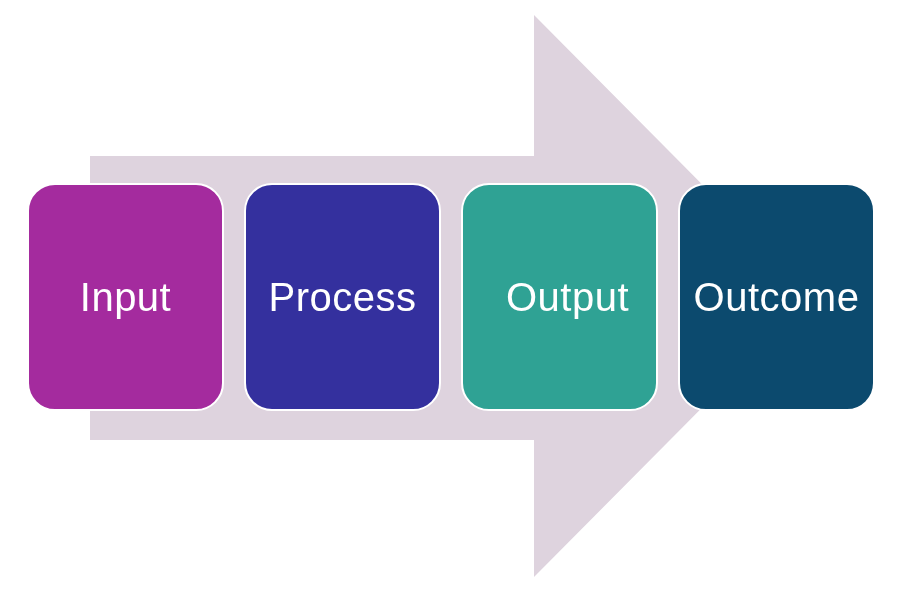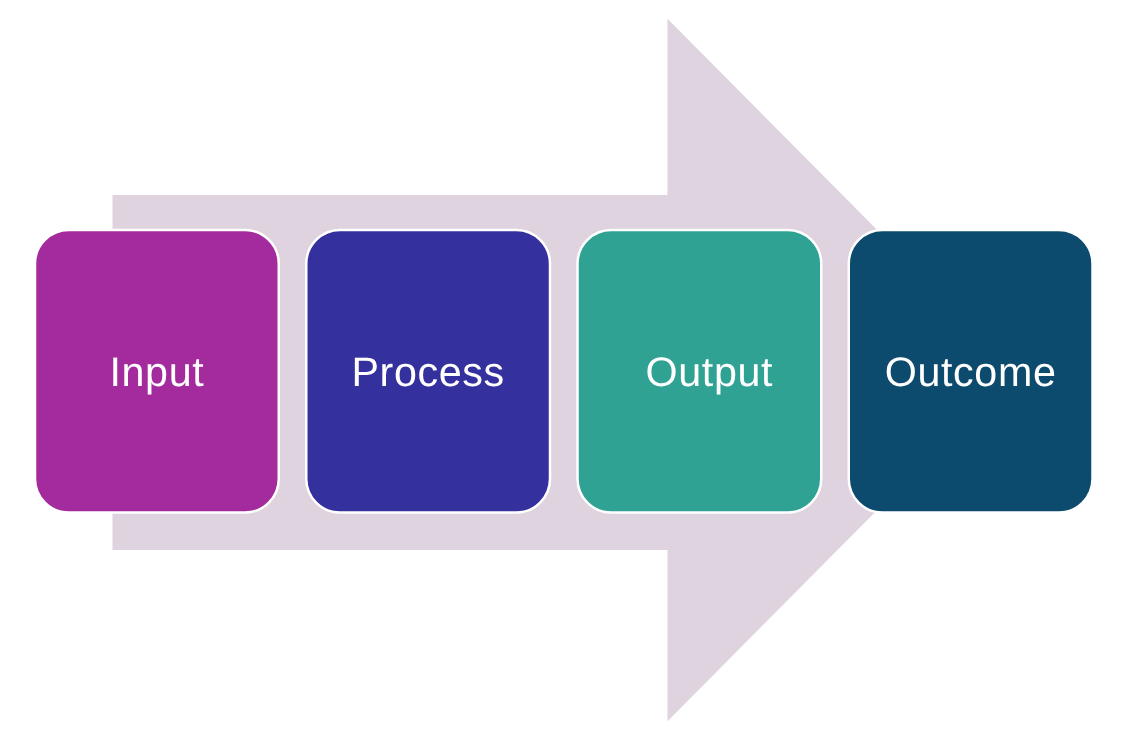--- a/index.html
+++ b/index.html
@@ -33,21 +33,21 @@
     border-radius: 28px;
     display: flex;
     align-items: center;
     justify-content: center;
   }
   .step-1 { left: 27px; }
   .step-2 { left: 244px; }
   .step-3 { left: 461px; }
   .step-4 { left: 678px; }
   .step-label {
-    font-size: 33px;
+    font-size: 40px;
     font-weight: 400;
     line-height: 1;
     color: #ffffff;
     letter-spacing: 0.5px;
     white-space: nowrap;
   }
 </style>
 </head>
 <body>
 

